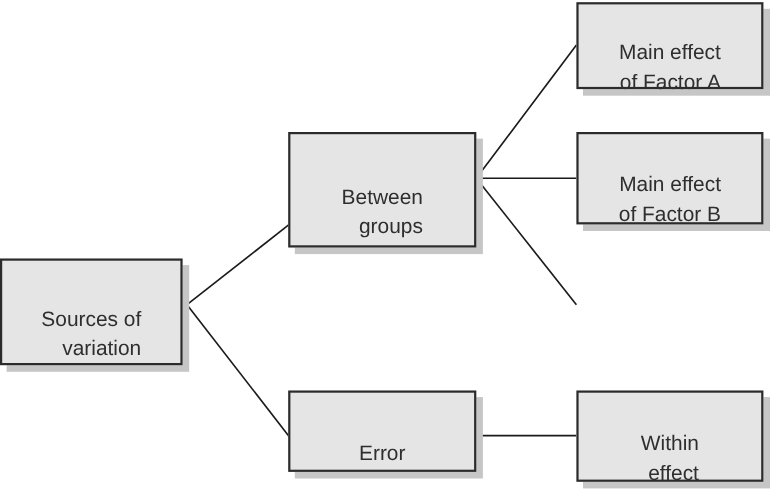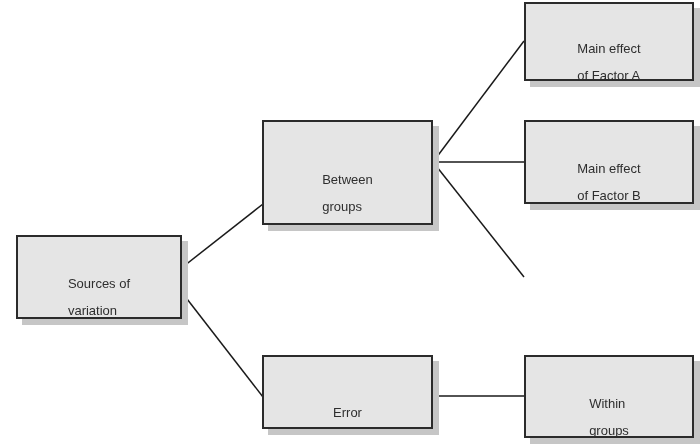--- a/index.html
+++ b/index.html
@@ -38,28 +38,28 @@
     position: absolute;
     box-sizing: border-box;
     background: var(--box-fill);
     border: 2px solid var(--box-border);
     box-shadow: 6px 6px 0 0 var(--box-shadow);
     display: flex;
     align-items: center;
     justify-content: center;
   }
   .node-label {
-    font-size: 13px;
+    font-size: 19px;
     line-height: 27px;
     color: var(--text);
-    text-align: left;
+    text-align: right;
     white-space: pre-line;
     margin-top: 40px;
   }
-  .n-sources  { left: 16px;   top: 235px; width: 166px; height: 84px; }
+  .n-sources  { left: 0;   top: 235px; width: 166px; height: 97px; }
   .n-between  { left: 262px; top: 120px; width: 171px; height: 105px; }
   .n-error    { left: 262px; top: 355px; width: 171px; height: 74px; }
   .n-factor-a { left: 524px; top: 2px;   width: 170px; height: 79px; }
   .n-factor-b { left: 524px; top: 120px; width: 170px; height: 84px; }
   .n-axb      { left: 524px; top: 235px; width: 170px; height: 85px; }
   .n-within   { left: 524px; top: 355px; width: 170px; height: 83px; }
 </style>
 </head>
 <body>
 
@@ -94,16 +94,16 @@
   </div>
 
   <div class="node n-factor-b">
     <div class="node-label">Main effect
 of Factor B</div>
   </div>
 
 
   <div class="node n-within">
     <div class="node-label">Within
-groups</div>
+effect</div>
   </div>
 
 </div>
 
 </body></html>

